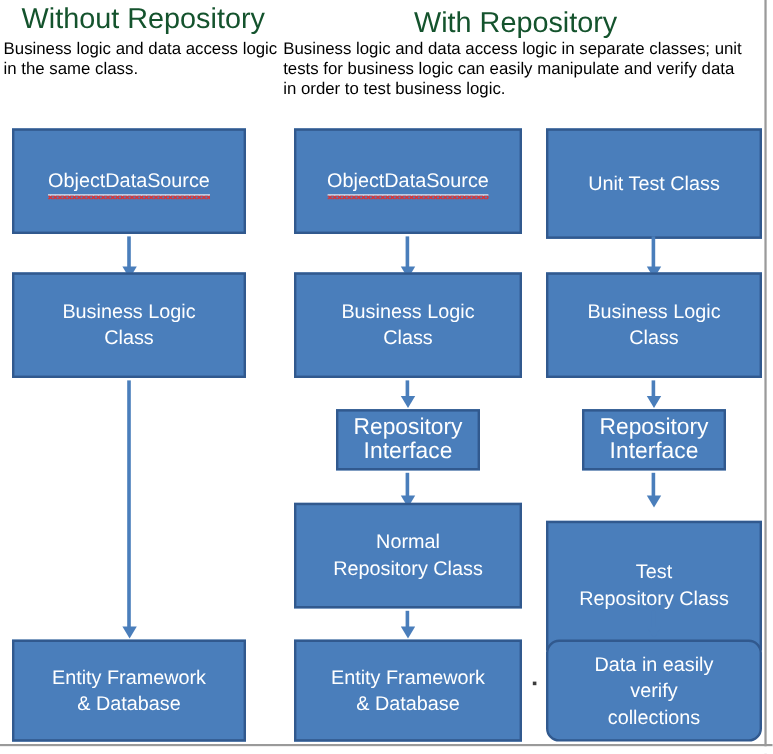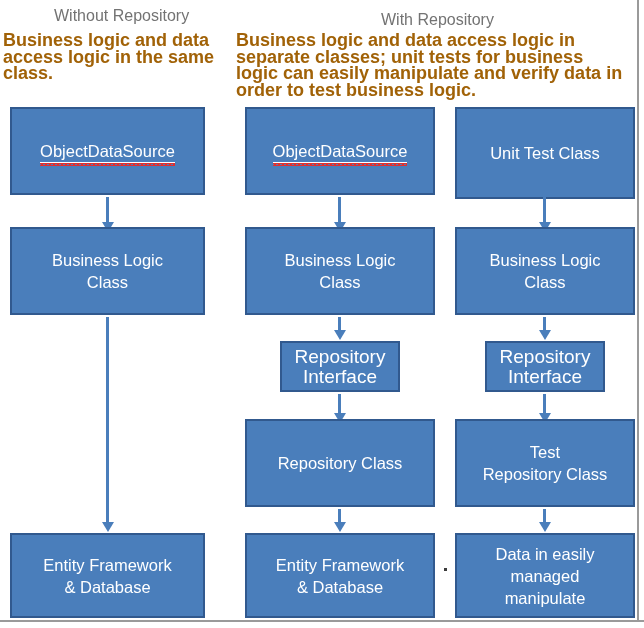--- a/index.html
+++ b/index.html
@@ -50,34 +50,33 @@
     left: 0;
     top: 622px;
     width: 644px;
     height: 6px;
     background: #ffffff;
   }
 
   
   .col-title {
     position: absolute;
-    font-size: 16px;
+    font-size: 24px;
     font-weight: 400;
     line-height: 28px;
-    color: #737373;
+    color: #14532d;
     letter-spacing: 0px;
     white-space: nowrap;
-    margin-left: 36px;
   }
   .col-sub {
     position: absolute;
-    font-size: 18px;
-    font-weight: 700;
+    font-size: 14px;
+    font-weight: 400;
     line-height: 16.5px;
-    color: #a16207;
+    color: #000000;
   }
 
   #title-left  { left: 18px;  top: 2px; }
   #sub-left    { left: 3px;   top: 32px;  width: 236px; }
   #title-right { left: 345px; top: 6px; }
   #sub-right   { left: 236px; top: 32px;  width: 390px; }
 
   
   .node {
     position: absolute;
@@ -200,20 +199,21 @@
     <div>
       <span class="line">Repository</span>
       <span class="line">Interface</span>
     </div>
   </div>
 
   <div class="arrow" style="left:338px; top:394px; height:20px;"></div>
 
   <div class="node" style="left:245px; top:419px; width:190px; height:88px;">
     <div>
+      <span class="line">Normal</span>
       <span class="line">Repository Class</span>
     </div>
   </div>
 
   <div class="arrow" style="left:338px; top:509px; height:14px;"></div>
 
   <div class="node" style="left:245px; top:533px; width:190px; height:85px;">
     <div>
       <span class="line">Entity Framework</span>
       <span class="line">&amp; Database</span>
@@ -239,34 +239,34 @@
 
   <div class="node small" style="left:485px; top:341px; width:120px; height:51px;">
     <div>
       <span class="line">Repository</span>
       <span class="line">Interface</span>
     </div>
   </div>
 
   <div class="arrow" style="left:543px; top:394px; height:20px;"></div>
 
-  <div class="node" style="left:455px; top:419px; width:180px; height:88px;">
+  <div class="node" style="left:455px; top:434px; width:180px; height:108px;">
     <div>
       <span class="line">Test</span>
       <span class="line">Repository Class</span>
     </div>
   </div>
 
   <div class="arrow" style="left:543px; top:509px; height:14px;"></div>
 
-  <div class="node" style="left:455px; top:533px; width:180px; height:85px;">
+  <div class="node" style="left:455px; top:533px; width:180px; height:85px;border-radius:11px;">
     <div>
       <span class="line">Data in easily</span>
-      <span class="line">managed</span>
-      <span class="line">manipulate</span>
+      <span class="line">verify</span>
+      <span class="line">collections</span>
     </div>
   </div>
 
   <div class="speck" style="left:444px; top:568px;"></div>
 
   <div class="edge-line-right"></div>
   <div class="edge-fill-right"></div>
   <div class="edge-line-bottom"></div>
   <div class="edge-fill-bottom"></div>
 

